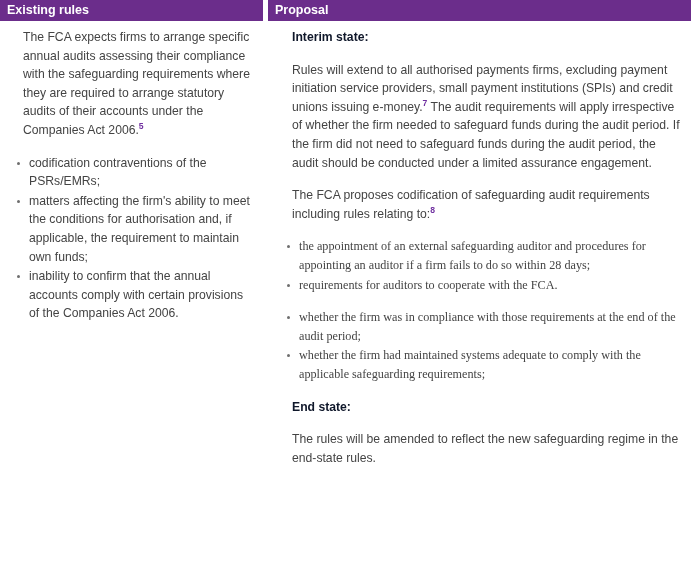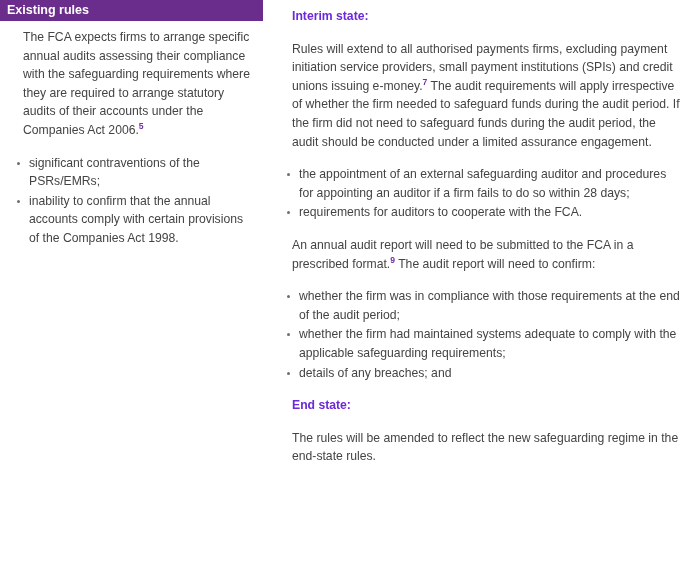--- a/index.html
+++ b/index.html
@@ -55,21 +55,21 @@
   }
   p.para {
     margin: 0 0 14px 16px;
     padding: 0;
   }
   p.para:last-child {
     margin-bottom: 0;
   }
   .bold-head {
     font-weight: bold;
-    color: #6d28d9;
+    color: #0f172a;
     margin: 0 0 14px 0;
   }
   ul.blist {
     margin: 0 0 14px 0;
     padding: 0 0 0 22px;
     list-style: none;
   }
   ul.blist li {
     position: relative;
     margin: 0 0 1px 0;
@@ -80,20 +80,21 @@
     position: absolute;
     left: -12px;
     top: 8px;
     width: 3px;
     height: 3px;
     border-radius: 50%;
     background: #6e6e6e;
   }
   .col-right ul.blist {
     padding-left: 23px;
+    font-family: Liberation Serif, serif;
   }
   sup.fn {
     color: #7030A0;
     font-size: 8.6px;
     font-weight: bold;
     vertical-align: super;
     line-height: 0;
     cursor: pointer;
   }
 </style>
@@ -103,48 +104,49 @@
 <div class="table">
 
   <div class="col-left">
     <div class="col-head">Existing rules</div>
     <div class="col-body">
 
       <p class="para"><span>The FCA expects firms to arrange specific annual audits assessing their compliance with the safeguarding requirements where they are required to arrange statutory audits of their accounts under the Companies Act 2006.</span><sup class="fn">5</sup></p>
 
 
       <ul class="blist">
-        <li>significant contraventions of the PSRs/EMRs;</li>
-        <li>inability to confirm that the annual accounts comply with certain provisions of the Companies Act 1998.</li>
+        <li>codification contraventions of the PSRs/EMRs;</li>
+        <li>matters affecting the firm's ability to meet the conditions for authorisation and, if applicable, the requirement to maintain own funds;</li>
+        <li>inability to confirm that the annual accounts comply with certain provisions of the Companies Act 2006.</li>
       </ul>
 
     </div>
   </div>
 
   <div class="col-gap"></div>
 
   <div class="col-right">
+    <div class="col-head">Proposal</div>
     <div class="col-body">
 
       <p class="para bold-head">Interim state:</p>
 
       <p class="para"><span>Rules will extend to all authorised payments firms, excluding payment initiation service providers, small payment institutions (SPIs) and credit unions issuing e-money.</span><sup class="fn">7</sup><span> The audit requirements will apply irrespective of whether the firm needed to safeguard funds during the audit period. If the firm did not need to safeguard funds during the audit period, the audit should be conducted under a limited assurance engagement.</span></p>
 
+      <p class="para"><span>The FCA proposes codification of safeguarding audit requirements including rules relating to:</span><sup class="fn">8</sup></p>
 
       <ul class="blist">
         <li>the appointment of an external safeguarding auditor and procedures for appointing an auditor if a firm fails to do so within 28 days;</li>
         <li>requirements for auditors to cooperate with the FCA.</li>
       </ul>
 
-      <p class="para"><span>An annual audit report will need to be submitted to the FCA in a prescribed format.</span><sup class="fn">9</sup><span> The audit report will need to confirm:</span></p>
 
       <ul class="blist">
         <li>whether the firm was in compliance with those requirements at the end of the audit period;</li>
         <li>whether the firm had maintained systems adequate to comply with the applicable safeguarding requirements;</li>
-        <li>details of any breaches; and</li>
       </ul>
 
       <p class="para bold-head">End state:</p>
 
       <p class="para">The rules will be amended to reflect the new safeguarding regime in the end-state rules.</p>
 
     </div>
   </div>
 
 </div>

